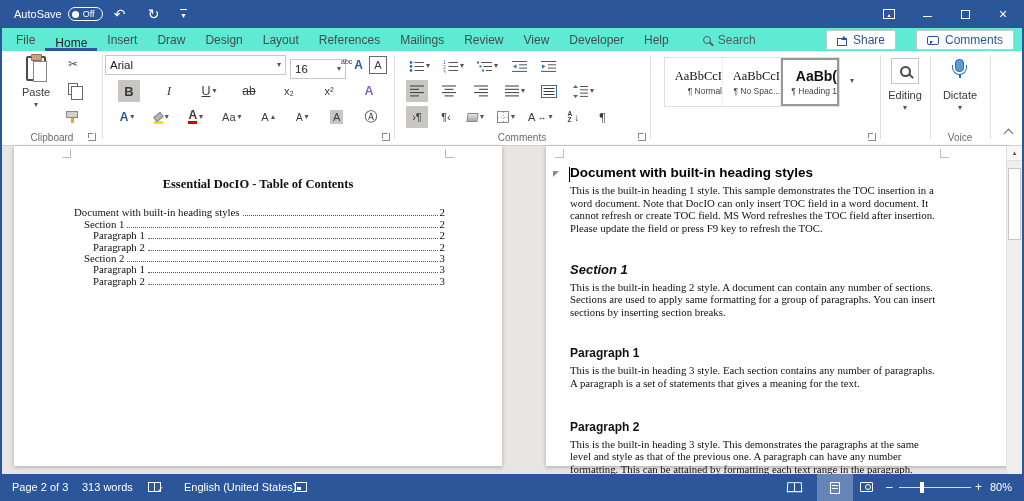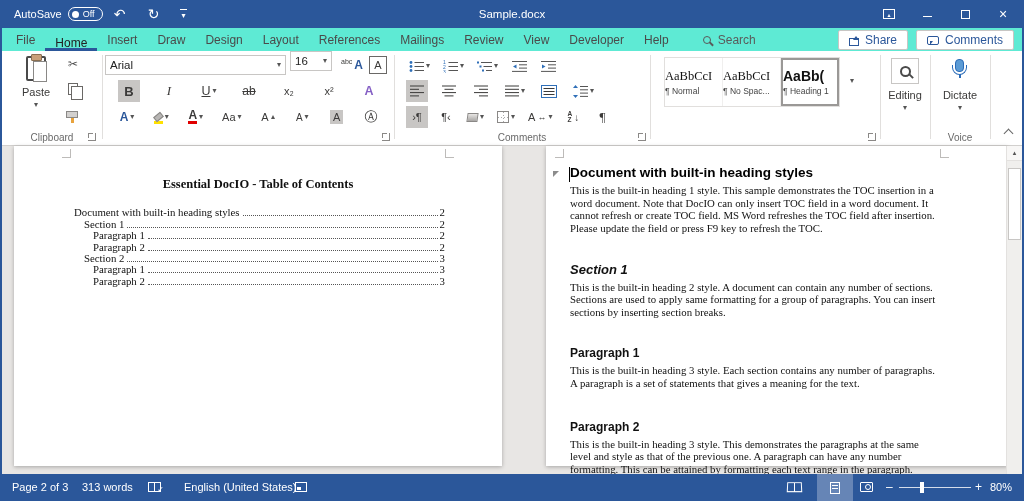--- a/index.html
+++ b/index.html
@@ -23,21 +23,21 @@
 .ic-max{width:9px;height:9px;border:1px solid #fff}
 .ic-close{font-size:14px;line-height:14px}
 
 
 .tabsrow{position:absolute;top:28px;left:0;right:0;height:23px;background:#5eead4;display:flex;align-items:stretch}
 .tab{padding:0 10px;font-size:12px;color:#4a4a4a;display:flex;align-items:center}
 .tab.active{color:#222;border-bottom:3px solid #2b579a;padding-top:10px}
 .rib-search{display:flex;align-items:center;gap:7px;margin-left:24px;color:#5a5a5a;font-size:12px}
 .mag{display:inline-block;width:8px;height:8px;border:1.5px solid #5a5a5a;border-radius:50%;position:relative}
 .mag::after{content:"";position:absolute;width:5px;height:1.5px;background:#5a5a5a;right:-4px;bottom:-2px;transform:rotate(45deg)}
-.top-actions{position:absolute;right:8px;top:2px;display:flex;gap:8px}
+.top-actions{position:absolute;right:8px;top:2px;display:flex;gap:20px}
 .action-btn{display:flex;align-items:center;gap:6px;border:1px solid #c8c6c4;border-radius:2px;height:20px;padding:0 10px;color:#2b579a;font-size:12px;background:#fff}
 .ic-share{width:10px;height:8px;border:1px solid #2b579a;position:relative;margin-top:4px}
 .ic-share::after{content:"";position:absolute;left:3px;top:-6px;border:3px solid transparent;border-bottom:4px solid #2b579a}
 .ic-comment{width:12px;height:9px;border:1px solid #2b579a;border-radius:2px;position:relative}
 .ic-comment::after{content:"";position:absolute;left:2px;bottom:-4px;border:3px solid transparent;border-top:4px solid #2b579a;border-left-width:0}
 
 
 .ribbon{position:absolute;top:51px;left:0;right:0;height:95px;background:#fff;border-bottom:1px solid #d2d0ce;font-size:12px}
 .vsep{position:absolute;top:4px;bottom:6px;width:1px;background:#e1dfdd}
 .grp{position:absolute;top:0;bottom:0}
@@ -72,21 +72,21 @@
 .ic-shade{width:11px;height:9px;background:linear-gradient(#e8e6e4,#a8a6a4);border:1px solid #8a8886;transform:skewX(-8deg)}
 .ic-borders{width:12px;height:12px;border:1px solid #8a8886;position:relative}
 .ic-borders::before{content:"";position:absolute;left:5px;top:0;bottom:0;width:1px;background:repeating-linear-gradient(#aaa 0 1px,transparent 1px 3px)}
 .ic-borders::after{content:"";position:absolute;top:5px;left:0;right:0;height:1px;background:repeating-linear-gradient(90deg,#aaa 0 1px,transparent 1px 3px)}
 .sortAZ{display:flex;flex-direction:column;font-size:6.5px;font-weight:bold;line-height:6px;color:#3b3a39}
 .arrow-dn{font-size:10px;color:#3b3a39}
 .pilcrow-big{font-size:13px;color:#3b3a39;font-family:"Liberation Serif",serif}
 .ltr-sym{font-size:11px;color:#3b3a39}
 
 .gallery{position:absolute;left:14px;top:6px;width:176px;height:50px;border:1px solid #e1dfdd;display:flex;background:#fff}
-.scard{width:58px;display:flex;flex-direction:column;align-items:flex-start;justify-content:center;gap:2px;border-right:1px solid #f0efee}
+.scard{width:58px;display:flex;flex-direction:column;align-items:flex-end;justify-content:center;gap:2px;border-right:1px solid #f0efee}
 .scard .prev{font-size:12.5px;color:#111;font-family:"Liberation Serif",serif;white-space:nowrap}
 .scard .nm{font-size:8.5px;color:#444;white-space:nowrap}
 .scard.sel{border:2px solid #9a9896}
 .scard.sel .prev{font-family:"Liberation Sans",sans-serif;font-weight:bold;font-size:14px}
 .mag-big{display:inline-block;width:11px;height:11px;border:2px solid #4a4a4a;border-radius:50%;position:relative}
 .mag-big::after{content:"";position:absolute;width:6px;height:2px;background:#4a4a4a;right:-5px;bottom:-2px;transform:rotate(45deg)}
 .edit-box{position:absolute;left:11px;top:7px;width:28px;height:26px;border:1px solid #c8c6c4;display:flex;align-items:center;justify-content:center;background:#fff}
 .ic-mic{width:9px;height:13px;background:#5b9bd5;border:1px solid #2b6cb8;border-radius:4px;position:relative;margin-bottom:6px}
 .ic-mic::after{content:"";position:absolute;left:-4px;right:-4px;top:5px;height:9px;border:1.5px solid #2b6cb8;border-top:none;border-radius:0 0 8px 8px}
 .ic-mic::before{content:"";position:absolute;left:3px;bottom:-7px;width:1.5px;height:4px;background:#2b6cb8}
@@ -149,21 +149,20 @@
         <span class="as-knob"></span>
         <span>Off</span>
       </span>
     </div>
     <span class="qat-btn">↶</span>
     <span class="qat-btn">↻</span>
     <span class="qat-more">
         <i></i>
         <span class="caret" style="color:#fff">▾</span>
       </span>
-    <div class="doc-title">Sample.docx</div>
     <div class="win-controls">
       <span class="wbtn">
           <span class="ic-ribopts">▴</span>
         </span>
       <span class="wbtn">
           <span class="ic-min"></span>
         </span>
       <span class="wbtn">
           <span class="ic-max"></span>
         </span>
@@ -219,21 +218,21 @@
       <span class="ic-painter" style="position:absolute;left:64px;top:60px"></span>
       <div class="grp-label">Clipboard</div>
       <span class="launcher" style="left:86px"></span>
     </div>
 
     <div class="grp" style="left:100px;width:292px">
       <div class="combo" style="position:absolute;left:3px;top:4px;width:181px">
         <span>Arial</span>
         <span class="caret">▾</span>
       </div>
-      <div class="combo" style="position:absolute;left:188px;top:0;width:42px">
+      <div class="combo" style="position:absolute;left:188px;top:8px;width:56px">
         <span>16</span>
         <span class="caret">▾</span>
       </div>
       <div class="rbtn" style="position:absolute;left:236px;top:3px">
         <span class="tiny-abc">abc</span>
           <span class="blueA">A</span>
       </div>
       <div class="rbtn" style="position:absolute;left:264px;top:3px">
         <span class="boxA">A</span>
       </div>

